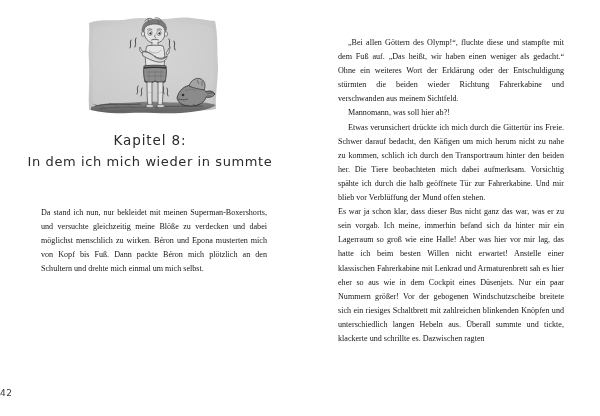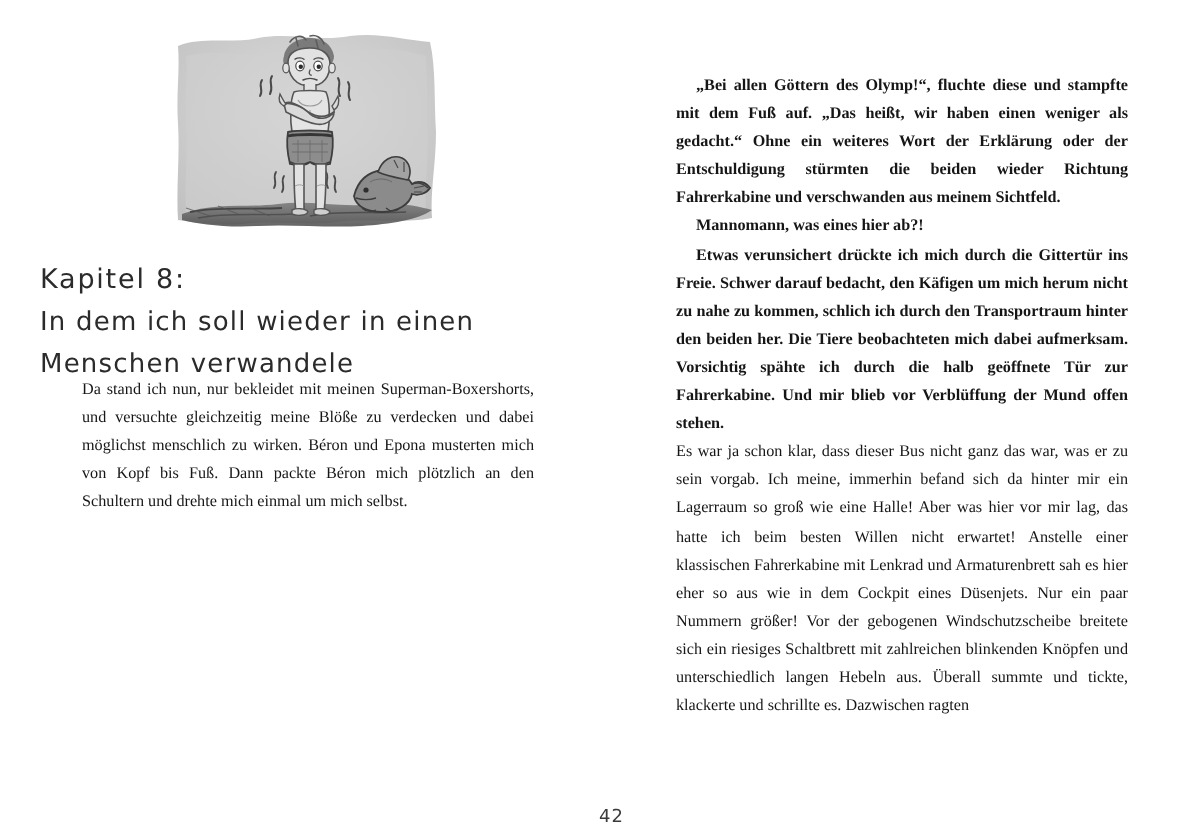--- a/index.html
+++ b/index.html
@@ -40,21 +40,21 @@
     height: 112px;
   }
   .illustration svg { display: block; width: 100%; height: 100%; }
 
   
   .chapter-heading {
     position: absolute;
     left: 20px;
     top: 130px;
     width: 260px;
-    text-align: left;
+    text-align: center;
     font-family: "DejaVu Sans", sans-serif;
     font-size: 13.5px;
     line-height: 21px;
     letter-spacing: 0.6px;
     color: #2b2b2b;
     font-weight: 400;
   }
   .chapter-heading .ch-line { display: block; white-space: nowrap; }
   .chapter-heading .ch-num { letter-spacing: 0.9px; }
   .chapter-heading .ch-sub1 { font-size: 13px; }
@@ -65,54 +65,52 @@
     position: absolute;
     font-size: 8.1px;
     line-height: 14.1px;
     text-align: justify;
     text-justify: inter-word;
     color: #161616;
     hyphens: manual;
   }
   .page-left .body-text {
     left: 41px;
-    top: 188px;
+    top: 206px;
     width: 226px;
   }
   .page-right .body-text {
     left: 338px;
     top: 36px;
     width: 226px;
   }
   
   .page-right .body-text { left: 38px; }
 
   .body-text p {
     margin: 0;
     text-indent: 0;
   }
   .body-text p.indent {
     text-indent: 10px;
-    font-weight: bold;
   }
   .body-text p.gap-before {
   }
 
   
   .page-number {
     position: absolute;
-    bottom: 2px;
+    bottom: 18px;
     left: 0;
     width: 300px;
-    text-align: right;
+    text-align: left;
     font-family: "DejaVu Sans", sans-serif;
     font-size: 9px;
     letter-spacing: 0.5px;
     color: #3a3a3a;
-    padding-left: 12px;
   }
 </style>
 </head>
 <body>
 
 <div class="spread">
 
   <div class="page page-left">
 
     <div class="illustration">
@@ -237,35 +235,34 @@
           <path d="M93,85 C96,86 100,86 103,85" stroke="#3d3d3d" stroke-width="0.7" fill="none"></path>
           <path d="M96,90 C98,92 101,92 103,91" stroke="#3d3d3d" stroke-width="0.6" fill="none"></path>
           <path d="M108,90 C110,92 113,92 115,90" stroke="#3d3d3d" stroke-width="0.6" fill="none"></path>
           <path d="M100,77 C103,75 108,75 111,77" stroke="#6a6a6a" stroke-width="0.5" fill="none"></path>
         </g>
       </svg>
     </div>
 
     <div class="chapter-heading">
       <span class="ch-line ch-num">Kapitel 8:</span>
-      <span class="ch-line ch-sub1">In dem ich soll wieder in einen</span>
-      <span class="ch-line ch-sub2">Menschen verwandele</span>
+      <span class="ch-line ch-sub1">In dem ich mich wieder in summte</span>
     </div>
 
     <div class="body-text">
       <p>Da stand ich nun, nur bekleidet mit meinen Superman-Boxershorts, und versuchte gleichzeitig meine Blöße zu verdecken und dabei möglichst menschlich zu wirken. Béron und Epona musterten mich von Kopf bis Fuß. Dann packte Béron mich plötzlich an den Schultern und drehte mich einmal um mich selbst.</p>
     </div>
 
     <div class="page-number">42</div>
   </div>
 
   <div class="page page-right">
 
     <div class="body-text">
       <p class="indent">„Bei allen Göttern des Olymp!“, fluchte diese und stampfte mit dem Fuß auf. „Das heißt, wir haben einen weniger als gedacht.“ Ohne ein weiteres Wort der Erklärung oder der Entschuldigung stürmten die beiden wieder Richtung Fahrerkabine und verschwanden aus meinem Sichtfeld.</p>
-      <p class="indent">Mannomann, was eines hier ab?!</p>
+      <p class="indent">Mannomann, was soll hier ab?!</p>
       <p class="indent">Etwas verunsichert drückte ich mich durch die Gittertür ins Freie. Schwer darauf bedacht, den Käfigen um mich herum nicht zu nahe zu kommen, schlich ich durch den Transportraum hinter den beiden her. Die Tiere beobachteten mich dabei aufmerksam. Vorsichtig spähte ich durch die halb geöffnete Tür zur Fahrerkabine. Und mir blieb vor Verblüffung der Mund offen stehen.</p>
       <p class="gap-before">Es war ja schon klar, dass dieser Bus nicht ganz das war, was er zu sein vorgab. Ich meine, immerhin befand sich da hinter mir ein Lagerraum so groß wie eine Halle! Aber was hier vor mir lag, das hatte ich beim besten Willen nicht erwartet! Anstelle einer klassischen Fahrerkabine mit Lenkrad und Armaturenbrett sah es hier eher so aus wie in dem Cockpit eines Düsenjets. Nur ein paar Nummern größer! Vor der gebogenen Windschutzscheibe breitete sich ein riesiges Schaltbrett mit zahlreichen blinkenden Knöpfen und unterschiedlich langen Hebeln aus. Überall summte und tickte, klackerte und schrillte es. Dazwischen ragten</p>
     </div>
 
   </div>
 
 </div>
 
 </body></html>

